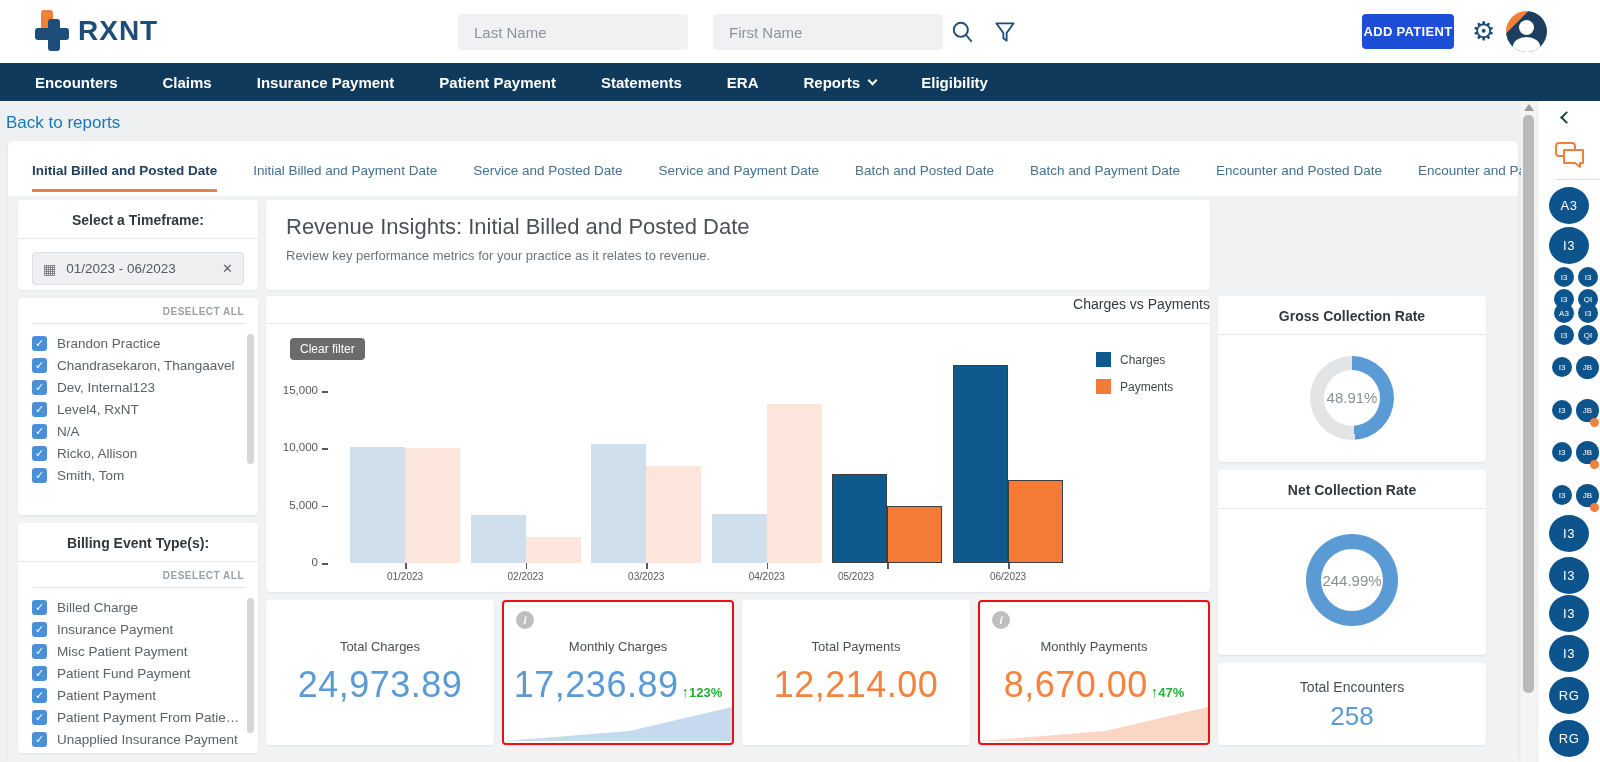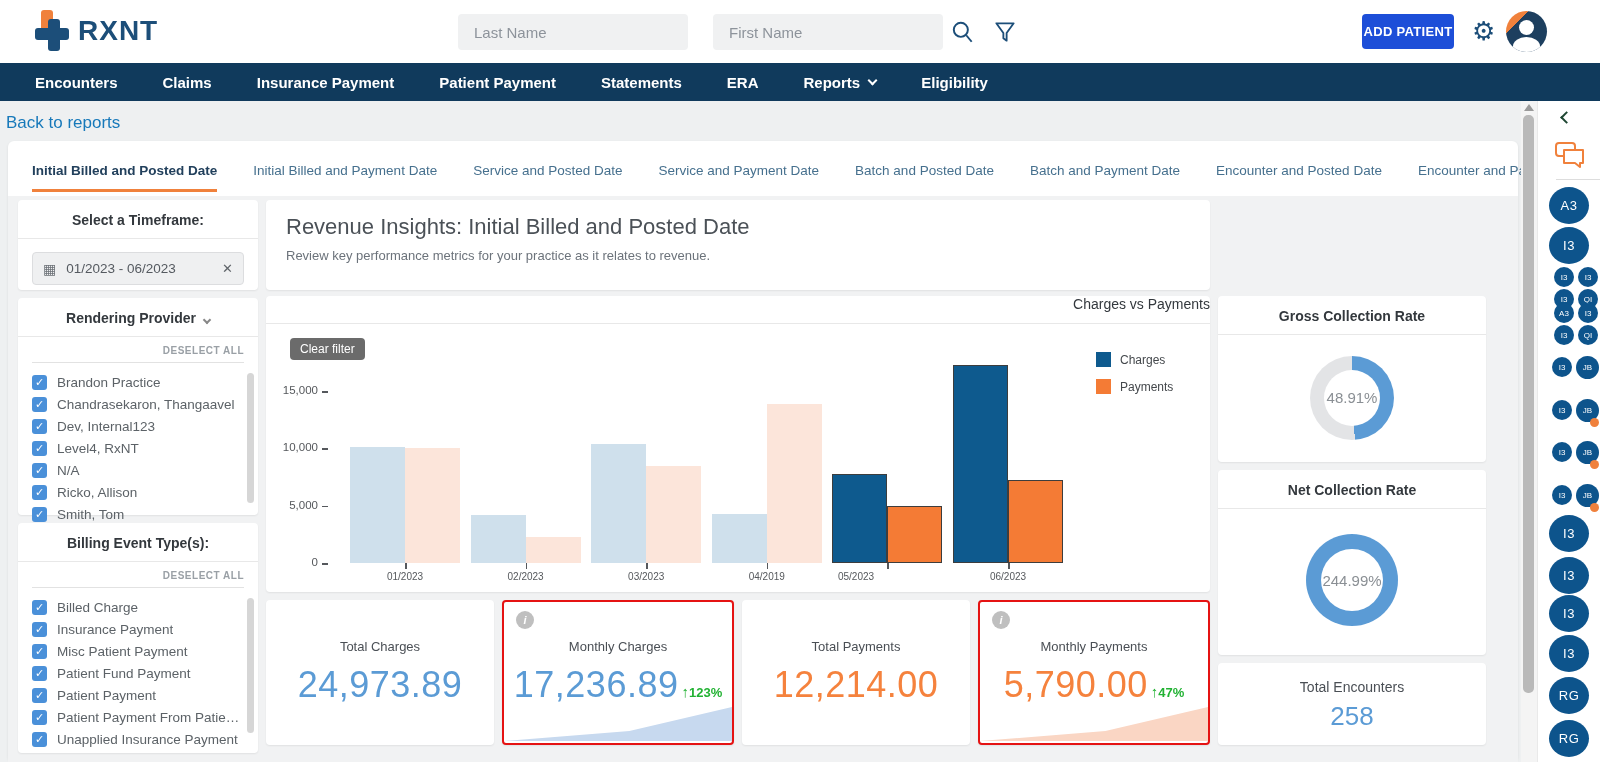--- a/index.html
+++ b/index.html
@@ -167,21 +167,20 @@
         <div class="card" style="height:90px">
           <div class="panel-title">Select a Timeframe:</div>
           <div class="tf-input">
             <span class="cal">▦</span>
             <span class="tf-val">01/2023 - 06/2023</span>
             <span class="tf-x">✕</span>
           </div>
         </div>
 
         <div class="card" style="height:217px; margin-top:8px">
-          <div class="panel-title"><span>Rendering Provider</span><span class="chev-g"></span></div>
           <div class="desel">DESELECT ALL</div>
           <div class="hr"></div>
           <div class="cklist" id="providerList">
               <div class="ckrow">
                 <span class="cb">✓</span>
                 <span class="cklabel">Brandon Practice</span>
               </div>
               <div class="ckrow">
                 <span class="cb">✓</span>
                 <span class="cklabel">Chandrasekaron, Thangaavel</span>
@@ -275,21 +274,21 @@
               <div class="bar" style="left: 259.6px; width: 55px; top: 241.215px; height: 25.785px; background: rgb(252, 229, 218);"></div>
               <div class="xtick" style="left: 259.6px; top: 267px;"></div>
               <div class="xlab" style="left: 214.6px; top: 275px;">02/2023</div>
               <div class="bar" style="left: 325.2px; width: 55px; top: 148.389px; height: 118.611px; background: rgb(207, 224, 236);"></div>
               <div class="bar" style="left: 380.2px; width: 55px; top: 169.59px; height: 97.41px; background: rgb(252, 229, 218);"></div>
               <div class="xtick" style="left: 380.2px; top: 267px;"></div>
               <div class="xlab" style="left: 335.2px; top: 275px;">03/2023</div>
               <div class="bar" style="left: 445.8px; width: 55px; top: 218.295px; height: 48.705px; background: rgb(207, 224, 236);"></div>
               <div class="bar" style="left: 500.8px; width: 55px; top: 107.706px; height: 159.294px; background: rgb(252, 229, 218);"></div>
               <div class="xtick" style="left: 500.8px; top: 267px;"></div>
-              <div class="xlab" style="left: 455.8px; top: 275px;">04/2019</div>
+              <div class="xlab" style="left: 455.8px; top: 275px;">04/2023</div>
               <div class="bar" style="left: 566.4px; width: 55px; top: 178.334px; height: 88.666px; background: rgb(14, 90, 142); border: 1px solid rgb(61, 61, 61);"></div>
               <div class="bar" style="left: 621.4px; width: 55px; top: 210.227px; height: 56.7728px; background: rgb(244, 123, 53); border: 1px solid rgb(61, 61, 61);"></div>
               <div class="xtick" style="left: 621.4px; top: 267px;"></div>
               <div class="xlab" style="left: 545px; top: 275px;">05/2023</div>
               <div class="bar" style="left: 687px; width: 55px; top: 69.4652px; height: 197.535px; background: rgb(14, 90, 142); border: 1px solid rgb(61, 61, 61);"></div>
               <div class="bar" style="left: 742px; width: 55px; top: 183.8px; height: 83.1996px; background: rgb(244, 123, 53); border: 1px solid rgb(61, 61, 61);"></div>
               <div class="xtick" style="left: 742px; top: 267px;"></div>
               <div class="xlab" style="left: 697px; top: 275px;">06/2023</div>
             </div>
           <div class="legend" id="legend">
@@ -328,21 +327,21 @@
                 <span class="m-val" style="color: rgb(245, 130, 61);">12,214.00</span>
               </div>
             </div>
             <div class="metric hl">
               <div class="m-info">i</div>
               <svg class="m-spark" viewBox="0 0 100 42" preserveAspectRatio="none">
                 <polygon points="0,40 55,30 100,6 100,40" fill="#fad6c4"></polygon>
               </svg>
               <div class="m-label">Monthly Payments</div>
               <div style="display: flex; align-items: baseline;">
-                <span class="m-val" style="color: rgb(245, 130, 61);">5,790.00</span>
+                <span class="m-val" style="color: rgb(245, 130, 61);">8,670.00</span>
                 <span class="m-delta"><span class="arrow">↑</span>47%</span>
               </div>
             </div>
           </div>
       </div>
 
       <div class="right-col">
         <div class="card" style="height:166px">
           <div class="panel-title">Gross Collection Rate</div>
           <div class="donut-wrap" style="height:125px">

